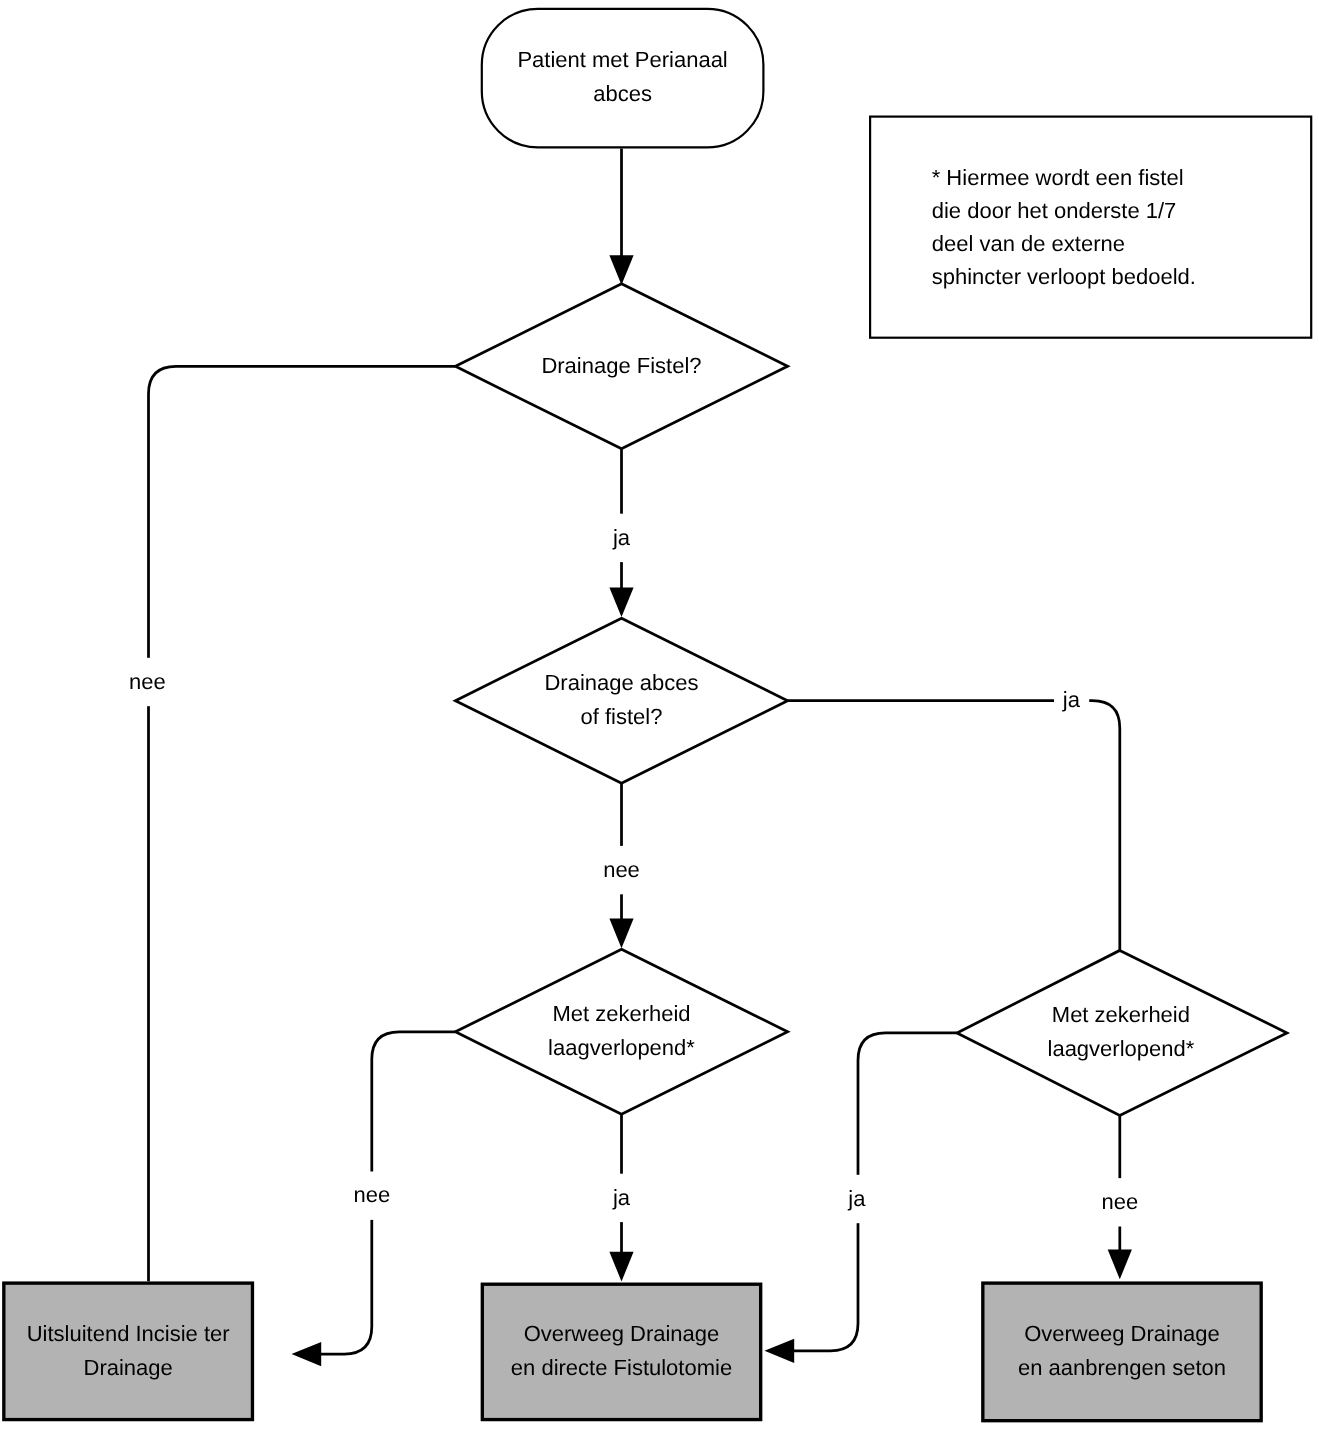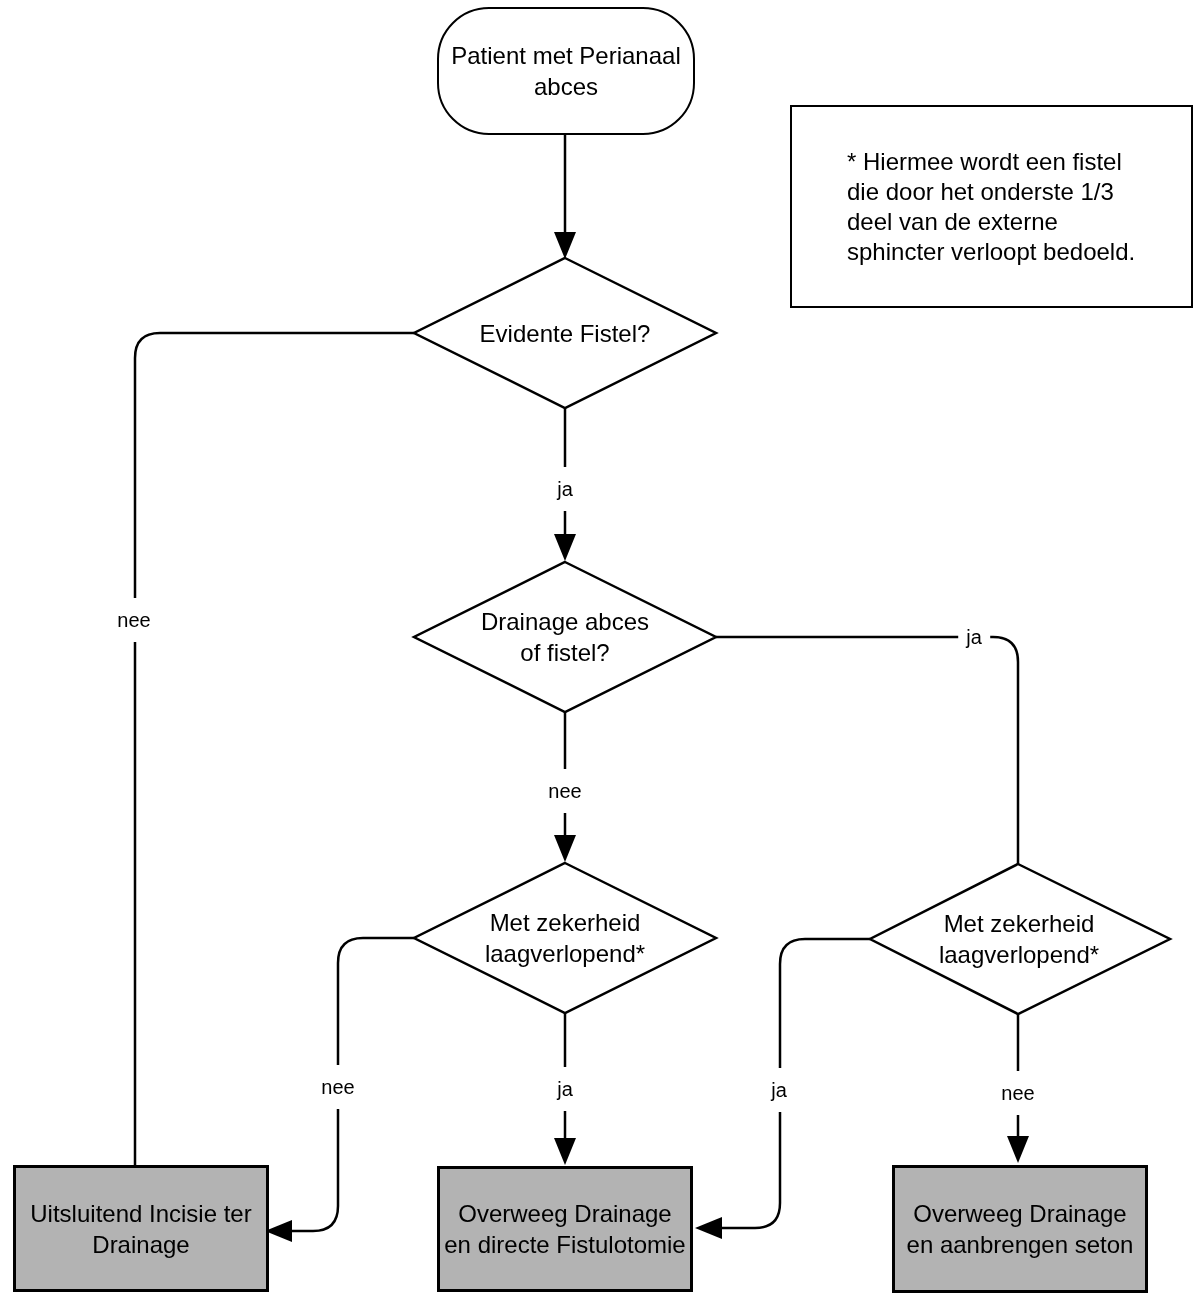--- a/index.html
+++ b/index.html
@@ -1,37 +1,37 @@
 <!DOCTYPE html>
 <html><head>
 <meta charset="utf-8">
 <style>
   html,body{margin:0;padding:0;background:#fff;}
   #canvas{
     position:relative;width:1199px;height:1300px;background:#ffffff;
     font-family:"Liberation Sans", sans-serif;color:#000;overflow:hidden;
   }
   #edges{position:absolute;left:0;top:0;width:1199px;height:1300px;}
-  .lbl{white-space:pre-line;text-align:center;font-size:24px;line-height:31px;}
+  .lbl{white-space:pre-line;text-align:center;font-size:20px;line-height:31px;}
   .node{position:absolute;display:flex;align-items:center;justify-content:center;box-sizing:border-box;}
   .stadium{
     left:437px;top:7px;width:258px;height:128px;
     border:2.5px solid #000;border-radius:52px;background:#fff;
   }
   .notebox{
     left:790px;top:105px;width:403px;height:203px;
     border:2.5px solid #000;background:#fff;
     display:flex;align-items:center;justify-content:flex-start;
     padding-left:55px;box-sizing:border-box;
   }
   .notebox .lbl{text-align:left;line-height:30px;}
   .outcome{
     border:3px solid #000;background:#b3b3b3;
   }
-  .out1{left:13px;top:1165px;width:256px;height:127px;}
+  .out1{left:2px;top:1165px;width:229px;height:127px;}
   .out2{left:437px;top:1166px;width:256px;height:126px;}
   .out3{left:892px;top:1165px;width:256px;height:128px;}
   .dlabel{position:absolute;display:flex;align-items:center;justify-content:center;}
   .d1{left:414px;top:258px;width:302px;height:150px;}
   .d2{left:414px;top:562px;width:302px;height:150px;}
   .d3{left:414px;top:863px;width:302px;height:150px;}
   .d4{left:868px;top:864px;width:302px;height:150px;}
   .edge-label{
     position:absolute;transform:translate(-50%,-50%);
     background:#ffffff;padding:10px 8px;font-size:20px;line-height:24px;
@@ -76,27 +76,27 @@
     <polygon fill="#ffffff" points="1018,864 1170,939 1018,1014 870,939"></polygon>
   </svg>
 
   <div class="node stadium">
     <div class="lbl">Patient met Perianaal
 abces</div>
   </div>
 
   <div class="node notebox">
     <div class="lbl">* Hiermee wordt een fistel
-die door het onderste 1/3
+die door het onderste 1/7
 deel van de externe
 sphincter verloopt bedoeld.</div>
   </div>
 
   <div class="dlabel d1">
-    <div class="lbl">Evidente Fistel?</div>
+    <div class="lbl">Drainage Fistel?</div>
   </div>
   <div class="dlabel d2">
     <div class="lbl">Drainage abces
 of fistel?</div>
   </div>
   <div class="dlabel d3">
     <div class="lbl">Met zekerheid
 laagverlopend*</div>
   </div>
   <div class="dlabel d4">

